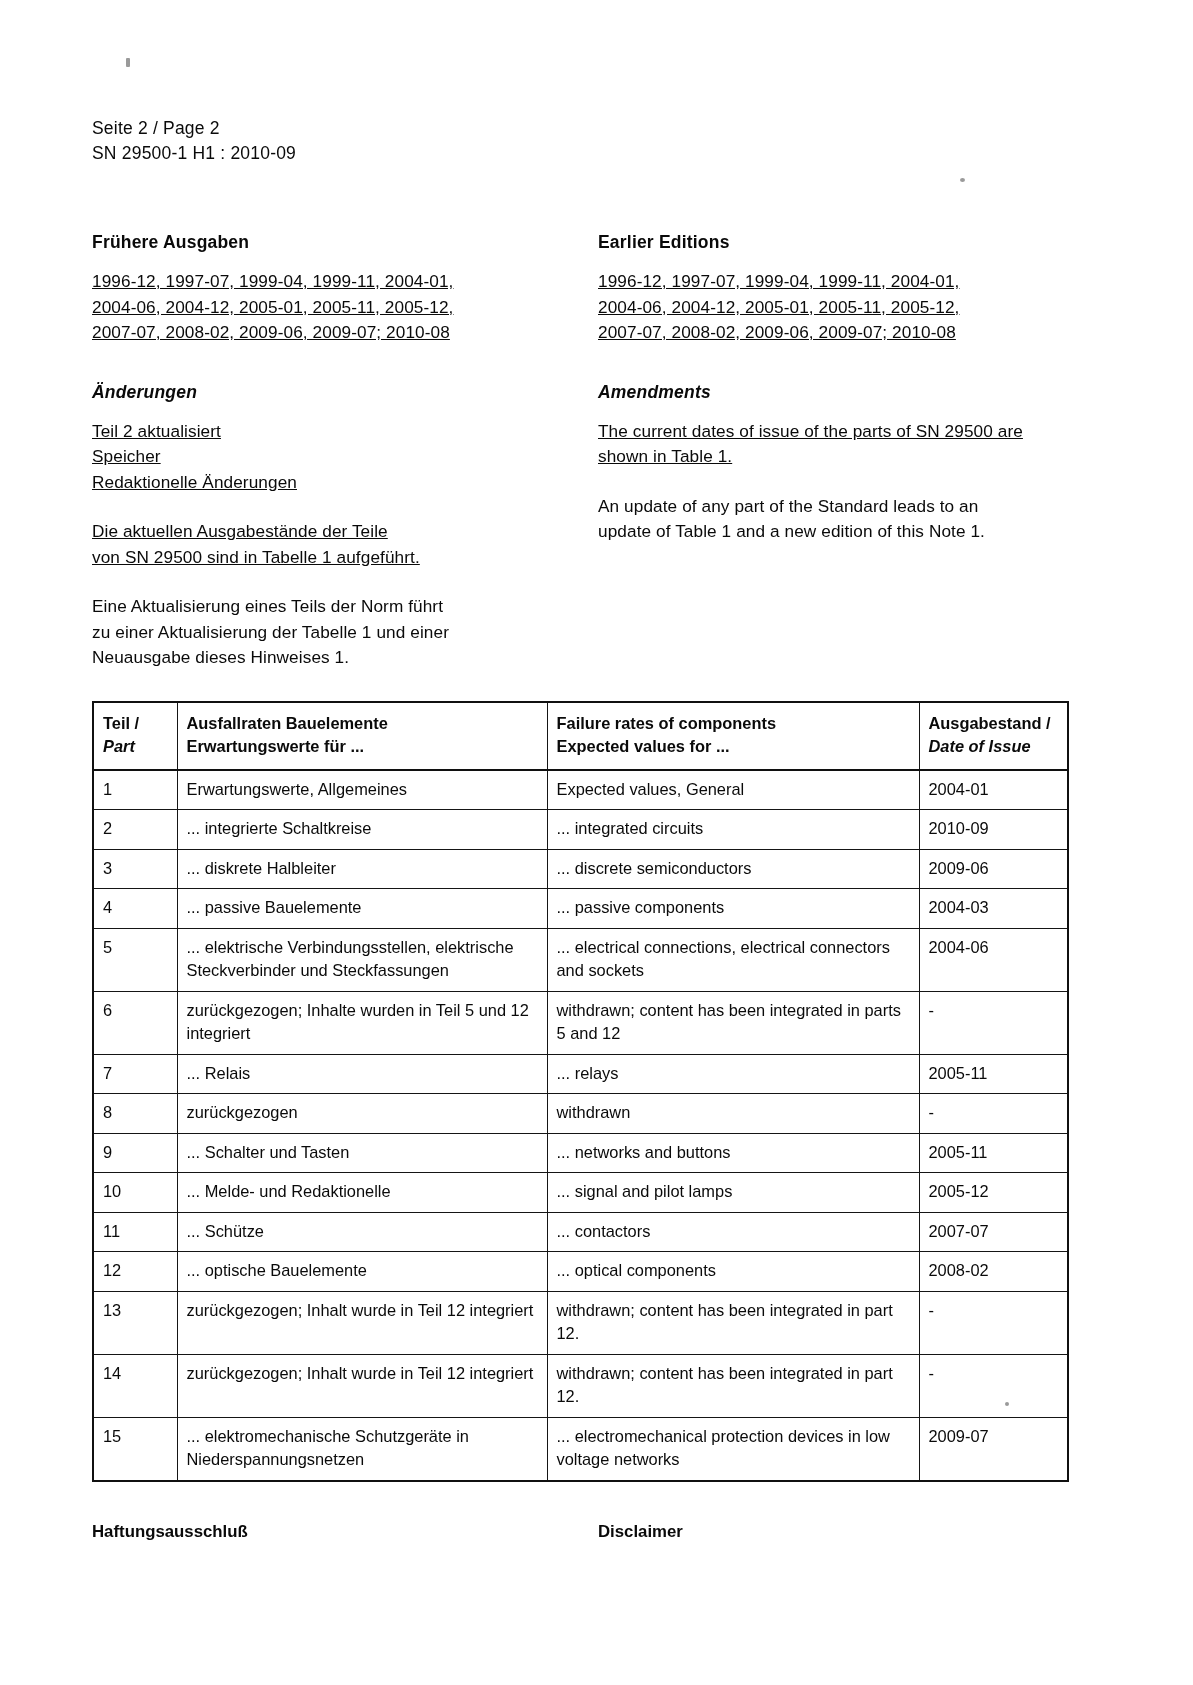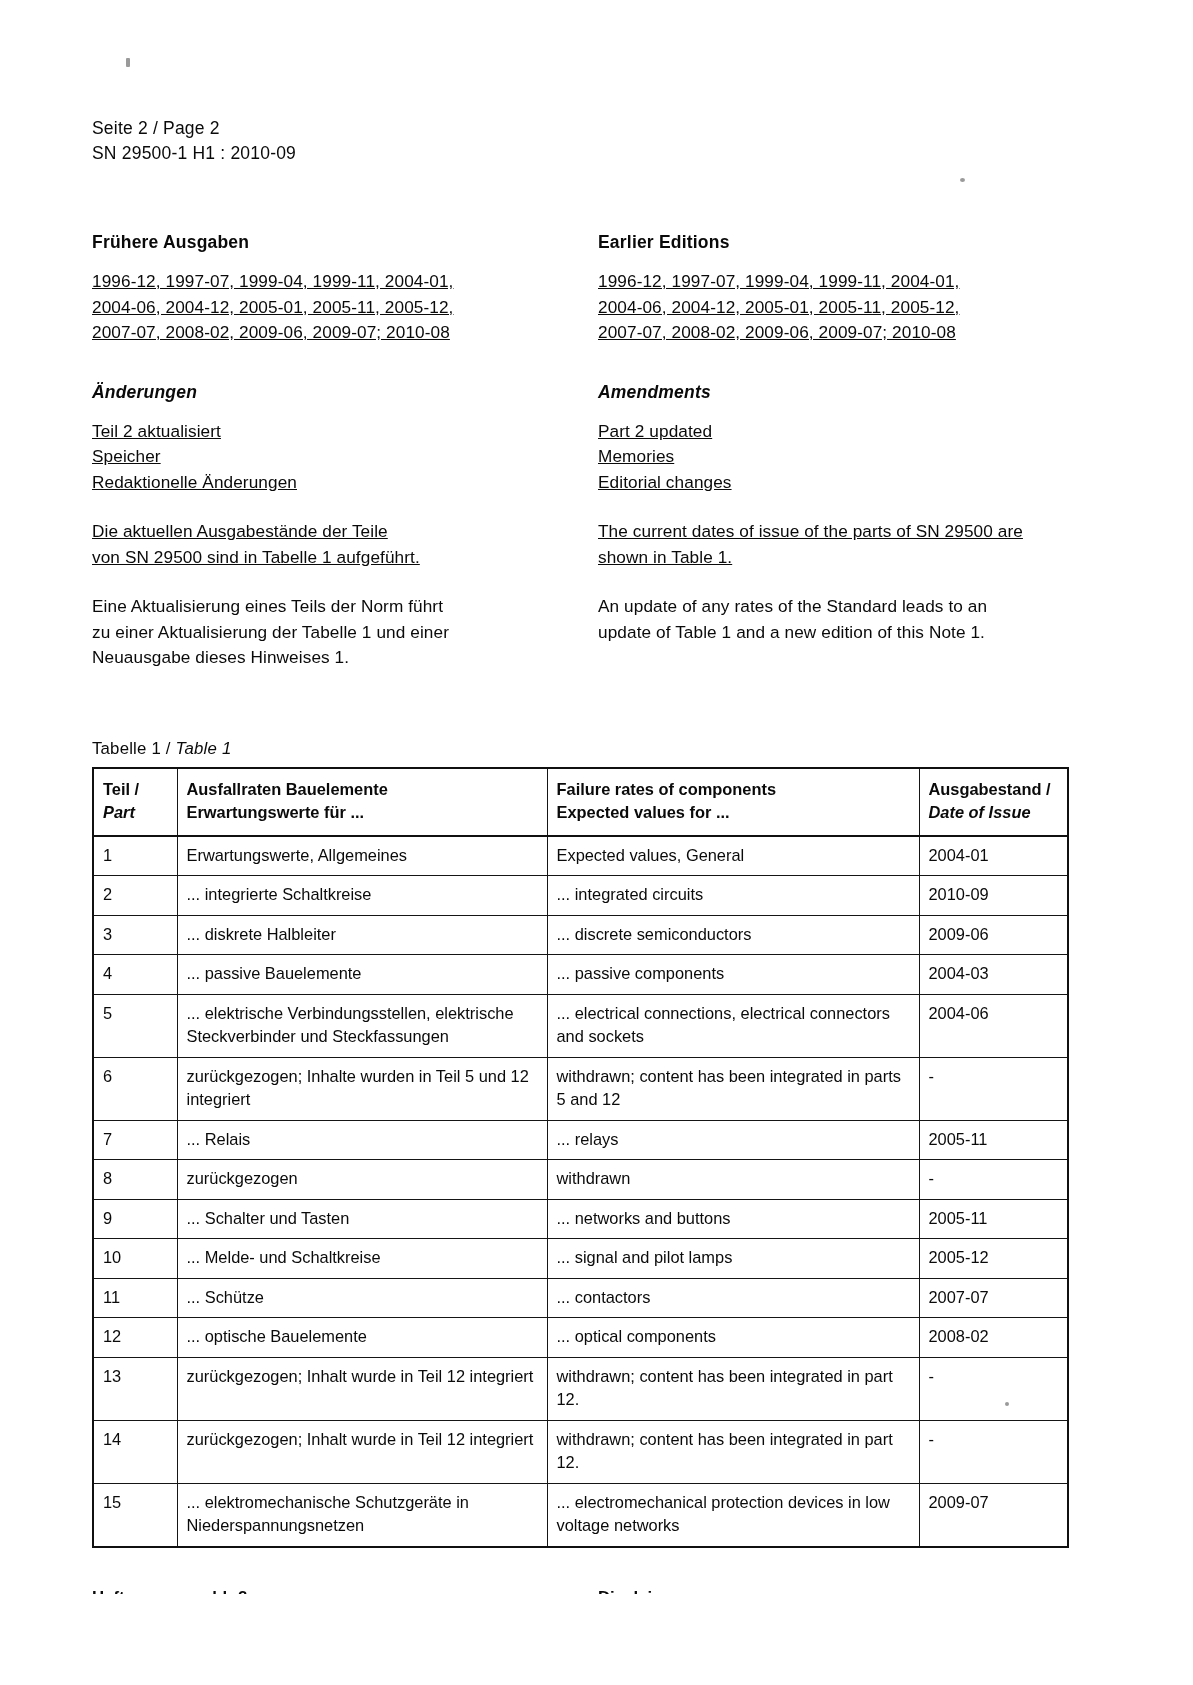--- a/index.html
+++ b/index.html
@@ -158,40 +158,31 @@
 
       <div class="col right">
         <h2 class="sec">Earlier Editions</h2>
         <p class="body block">
           <span>1996-12,  1997-07,  1999-04,  1999-11,  2004-01,</span><br>
           <span>2004-06,  2004-12,  2005-01,  2005-11,  2005-12,</span><br>
           <span>2007-07,  2008-02, 2009-06, 2009-07; 2010-08</span>
         </p>
         <h2 class="sec tight-top">Amendments</h2>
         <p class="body block">
-          <span>Part 2 updated</span><br>
-          <span>Memories</span><br>
-          <span>Editorial changes</span>
-        </p>
-        <p class="body block">
           <span>The current dates of issue of the parts of SN 29500 are</span><br>
           <span>shown in Table 1.</span>
         </p>
         <p class="body">
-          <span>An update of any rates of the Standard leads to an</span><br>
+          <span>An update of any part of the Standard leads to an</span><br>
           <span>update of Table 1 and a new edition of this Note 1.</span>
         </p>
       </div>
 
     </div>
 
-    <div class="table-caption">
-      <span>Tabelle 1 /</span>
-      <i>Table 1</i>
-    </div>
 
     <table class="t1">
       <colgroup>
         <col class="c-part">
           <col class="c-de">
           <col class="c-en">
           <col class="c-date">
       </colgroup>
       <thead>
         <tr>
@@ -263,21 +254,21 @@
             <td class="ctr">-</td>
           </tr>
           <tr>
             <td class="ctr">9</td>
             <td>... Schalter und Tasten</td>
             <td>... networks and buttons</td>
             <td class="ctr">2005-11</td>
           </tr>
           <tr>
             <td class="ctr">10</td>
-            <td>... Melde- und Schaltkreise</td>
+            <td>... Melde- und Redaktionelle</td>
             <td>... signal and pilot lamps</td>
             <td class="ctr">2005-12</td>
           </tr>
           <tr>
             <td class="ctr">11</td>
             <td>... Schütze</td>
             <td>... contactors</td>
             <td class="ctr">2007-07</td>
           </tr>
           <tr>

